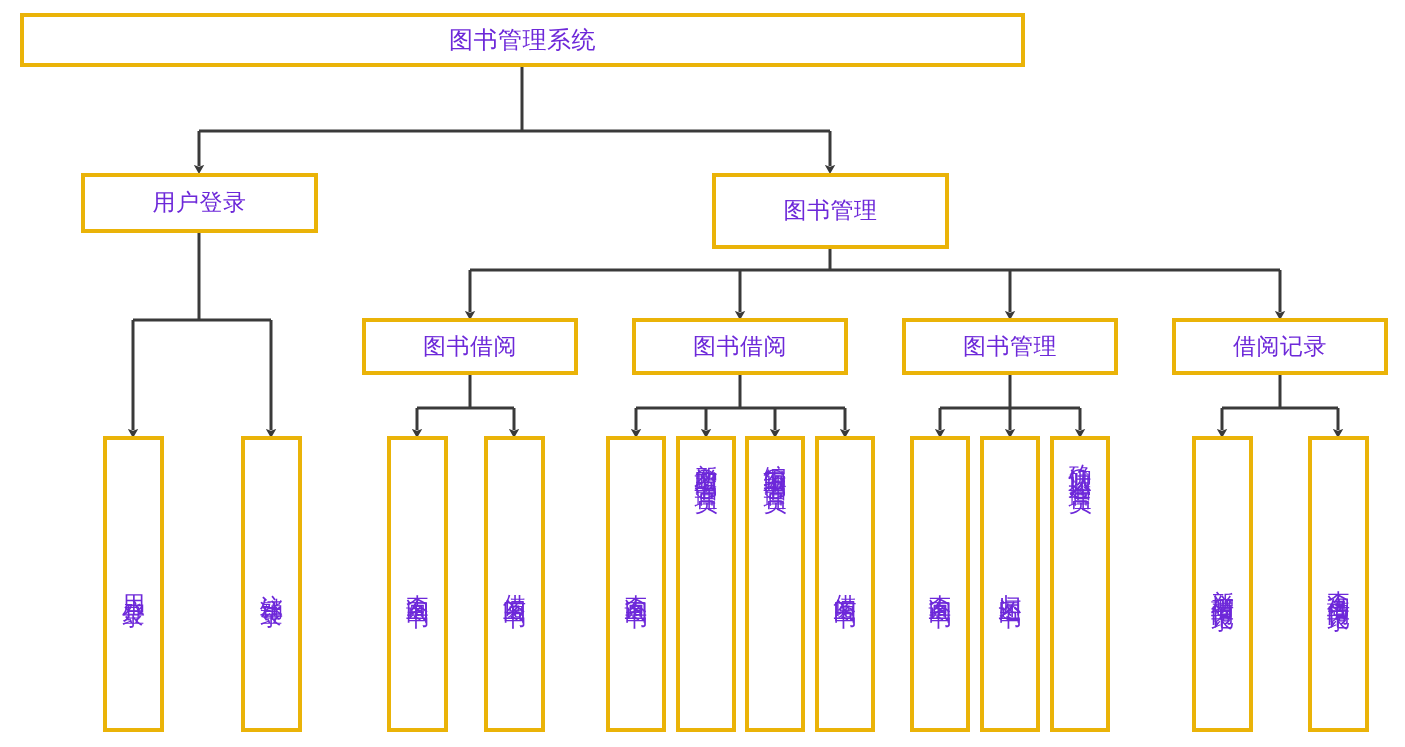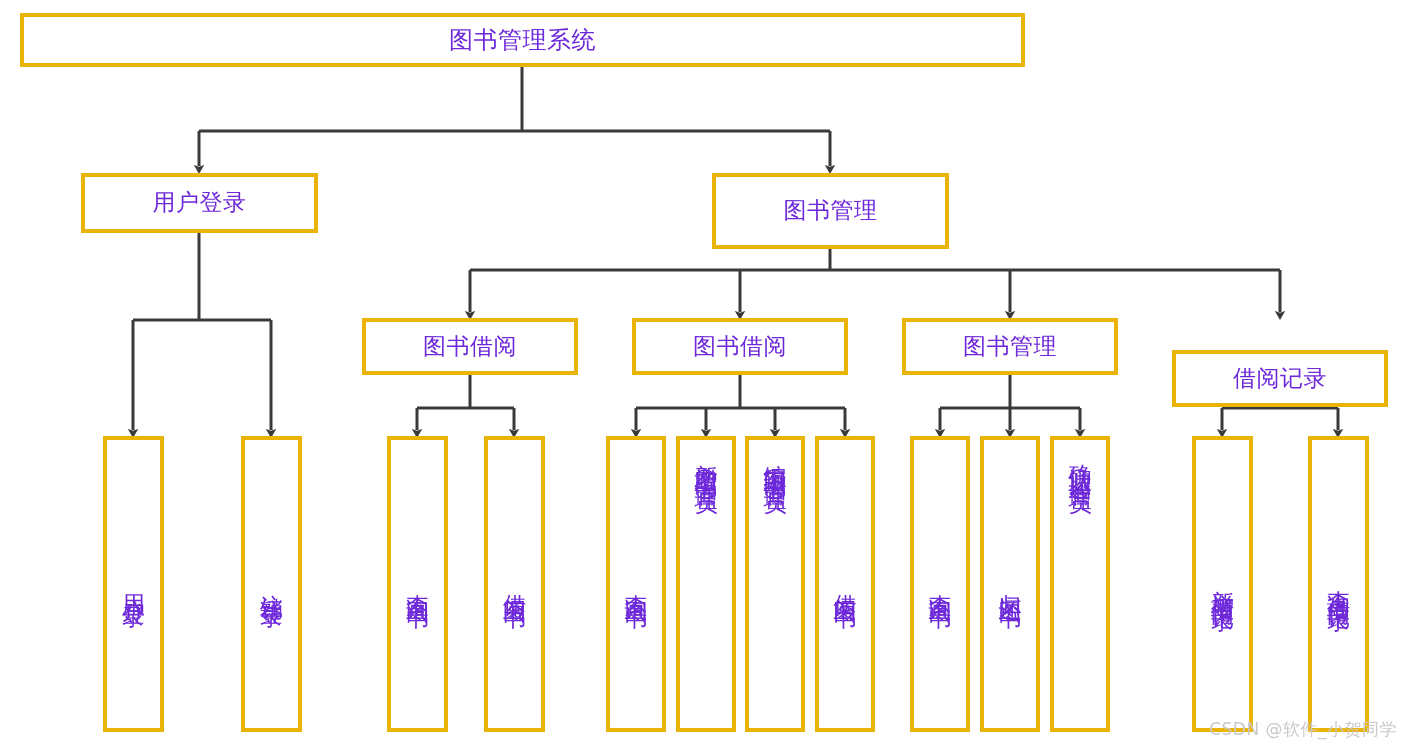--- a/index.html
+++ b/index.html
@@ -150,21 +150,21 @@
 
   <div class="node horiz" style="left:362px; top:318px; width:216px; height:57px;">
     <span class="label">图书借阅</span>
   </div>
   <div class="node horiz" style="left:632px; top:318px; width:216px; height:57px;">
     <span class="label">图书借阅</span>
   </div>
   <div class="node horiz" style="left:902px; top:318px; width:216px; height:57px;">
     <span class="label">图书管理</span>
   </div>
-  <div class="node horiz" style="left:1172px; top:318px; width:216px; height:57px;margin-top:32px;">
+  <div class="node horiz" style="left:1172px; top:318px; width:216px; height:57px;">
     <span class="label">借阅记录</span>
   </div>
 
   <div class="node vert center" style="left:103px; top:436px; width:61px; height:296px;">
     <span class="label">用户登录</span>
   </div>
   <div class="node vert center" style="left:241px; top:436px; width:61px; height:296px;">
     <span class="label">注销登录</span>
   </div>
 
@@ -198,14 +198,13 @@
     <span class="label">确认归还（管理员）</span>
   </div>
 
   <div class="node vert center" style="left:1192px; top:436px; width:61px; height:296px;">
     <span class="label">新增借阅记录</span>
   </div>
   <div class="node vert center" style="left:1308px; top:436px; width:61px; height:296px;">
     <span class="label">查询借阅记录</span>
   </div>
 
-  <div id="watermark">CSDN @软件_小贺同学</div>
 </div>
 
 </body></html>

